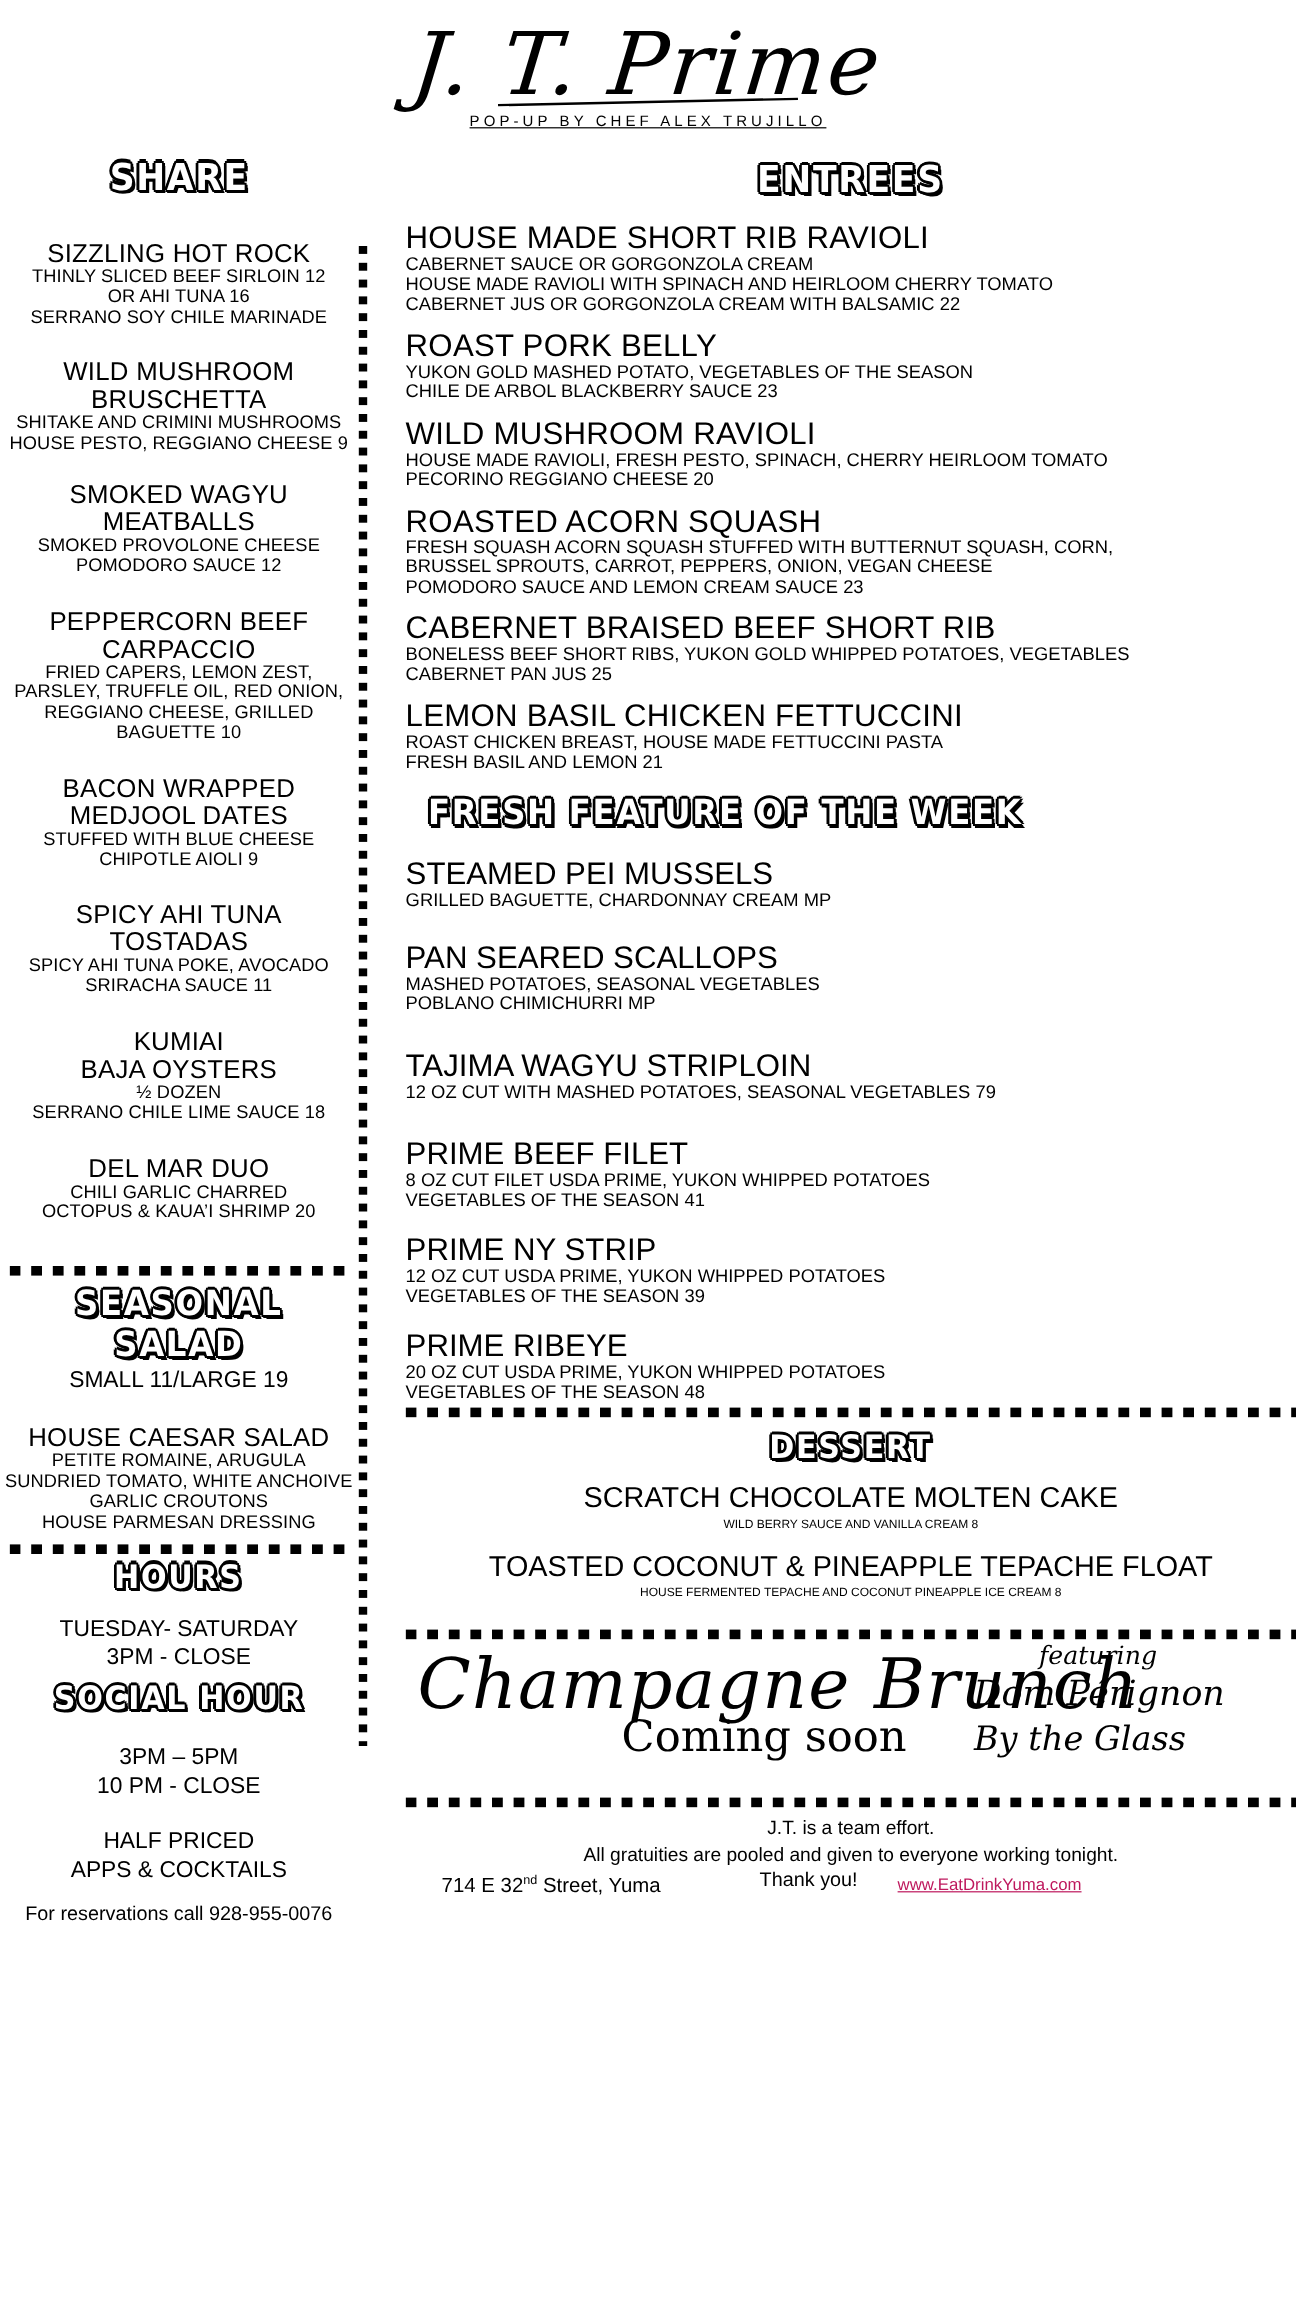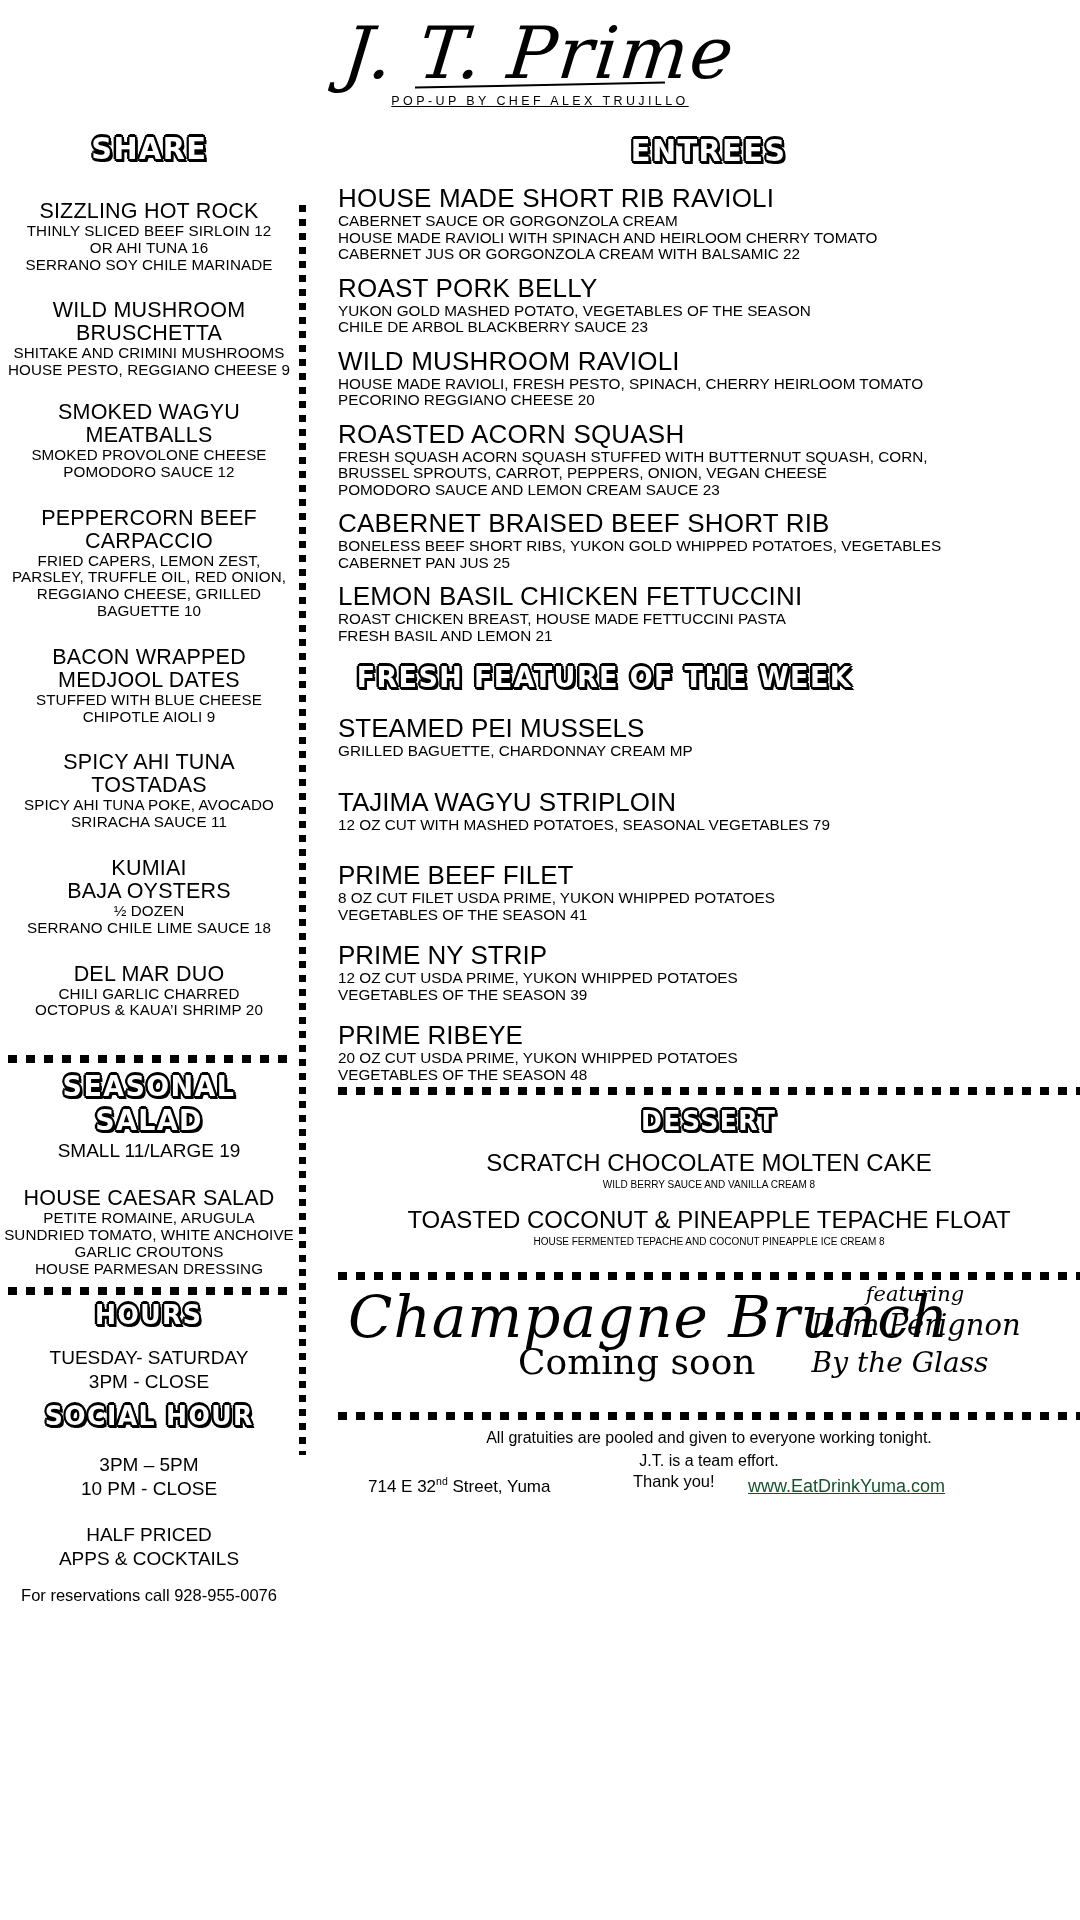--- a/index.html
+++ b/index.html
@@ -126,21 +126,21 @@
   }
   .bytheglass {
     position:absolute; left:422px; top:66px; width:280px; text-align:center;
     font-family:"DejaVu Serif", serif; font-style:italic; font-size:28px;
   }
 
   .foot-line { text-align:center; font-size:16px; line-height:23px; }
   .foot-row { position:relative; height:26px; font-size:16.5px; }
   .foot-addr { position:absolute; left:30px; top:3px; font-size:17px; }
   .foot-thanks { position:absolute; left:295px; top:0px; font-size:16.5px; }
-  .foot-url { position:absolute; left:410px; top:4px; font-size:18px; color:#14532d; text-decoration:underline; }
+  .foot-url { position:absolute; left:410px; top:4px; font-size:14px; color:#be185d; text-decoration:underline; }
   sup { font-size:0.62em; vertical-align:super; }
 
   
   .lb-head { margin-top:4px; }
   .lb-head .display { font-size:29px; }
   .lb-head.small .display { font-size:27px; }
   .plain-line { font-size:19px; line-height:24px; }
   .resv { font-size:16.5px; line-height:20px; margin-top:14px; }
 </style>
 </head>
@@ -288,20 +288,25 @@
     </div>
 
     <div class="feature-head">
       <span class="display">FRESH FEATURE OF THE WEEK</span>
     </div>
 
     <div class="f-item" style="margin-top:20px">
       <div class="f-name">STEAMED PEI MUSSELS</div>
       <div class="f-desc">GRILLED BAGUETTE, CHARDONNAY CREAM MP</div>
     </div>
+    <div class="f-item" style="margin-top:24px">
+      <div class="f-name">PAN SEARED SCALLOPS</div>
+      <div class="f-desc" style="white-space: pre-line;">MASHED POTATOES, SEASONAL VEGETABLES
+POBLANO CHIMICHURRI    MP</div>
+    </div>
     <div class="f-item" style="margin-top:28px">
       <div class="f-name">TAJIMA WAGYU STRIPLOIN</div>
       <div class="f-desc">12 OZ CUT WITH MASHED POTATOES, SEASONAL VEGETABLES 79</div>
     </div>
     <div class="f-item" style="margin-top:28px">
       <div class="f-name">PRIME BEEF FILET</div>
       <div class="f-desc" style="white-space: pre-line;">8 OZ CUT FILET USDA PRIME, YUKON WHIPPED POTATOES
 VEGETABLES OF THE SEASON    41</div>
     </div>
     <div class="f-item" style="margin-top:18px">
@@ -332,22 +337,22 @@
     <div class="hrule" style="margin:22px 0 0 0;"></div>
     <div class="brunch">
       <div class="brunch-main">Champagne Brunch</div>
       <div class="brunch-sub">Coming soon</div>
       <div class="feat-label">featuring</div>
       <div class="dom">Dom Pérignon</div>
       <div class="bytheglass">By the Glass</div>
     </div>
 
     <div class="hrule" style="margin:0 0 6px 0;"></div>
+    <div class="foot-line">J.T. is a team effort.</div>
     <div class="foot-line">All gratuities are pooled and given to everyone working tonight.</div>
-    <div class="foot-line">J.T. is a team effort.</div>
     <div class="foot-row">
       <div class="foot-addr"><span>714 E 32</span><sup>nd</sup><span> Street, Yuma</span></div>
       <div class="foot-thanks">Thank you!</div>
       <a class="foot-url" href="#">www.EatDrinkYuma.com</a>
     </div>
   </div>
 
 </div>
 
 </body></html>

